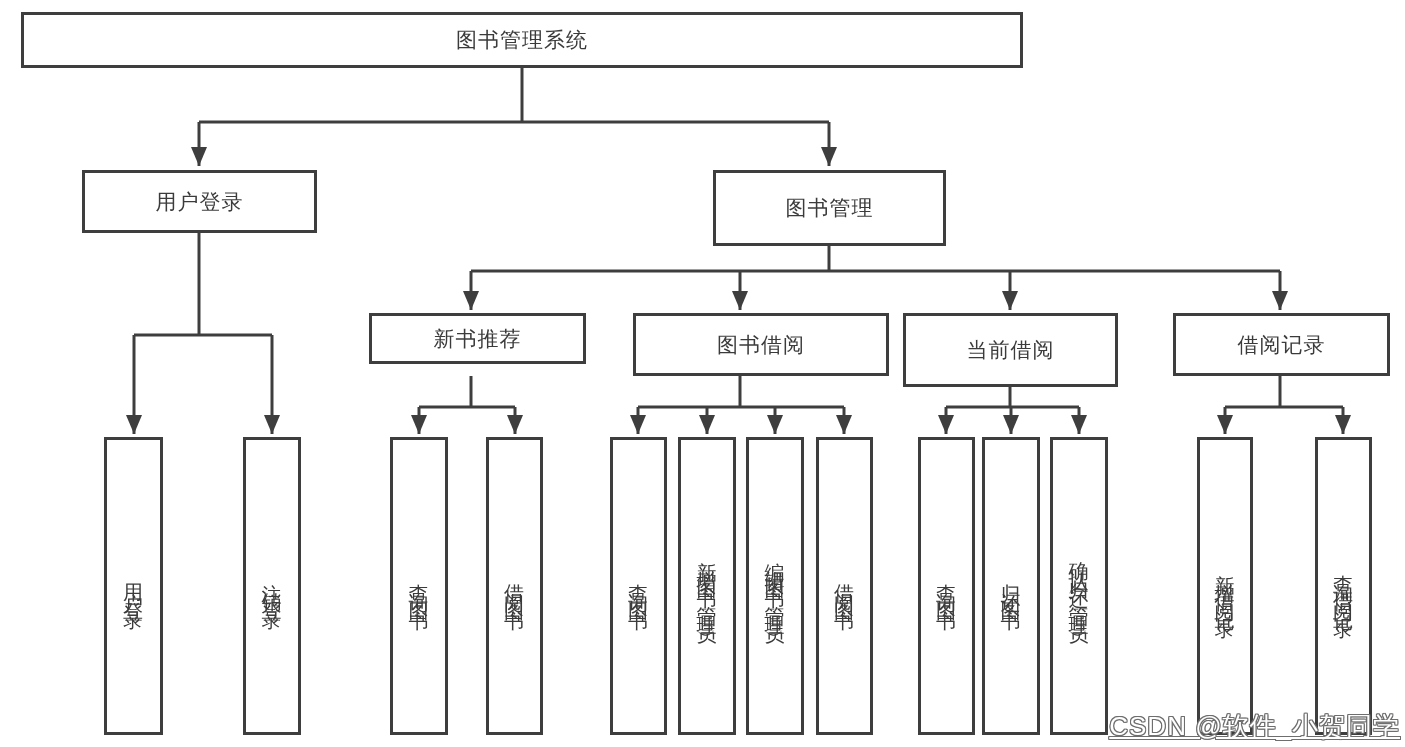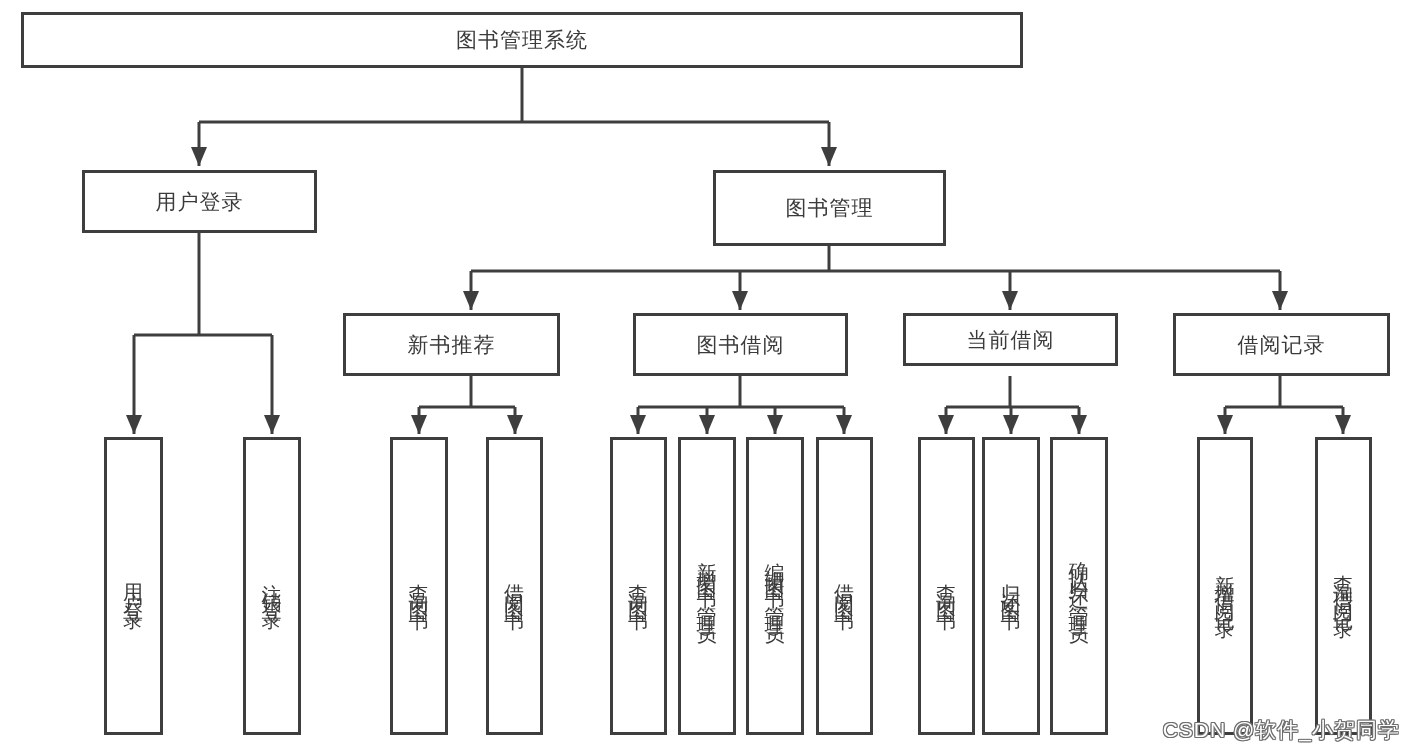--- a/index.html
+++ b/index.html
@@ -32,29 +32,30 @@
     text-orientation:mixed;
     font-size:20px;
     line-height:1;
     letter-spacing:9px;
     white-space:nowrap;
   }
   .watermark {
     position:absolute;
     right:5px;
     bottom:3px;
-    font-size:21px;
+    font-size:26px;
     letter-spacing:1px;
     color:#ffffff;
     text-shadow:
       1px 1px 0 #6e6e6e, -1px -1px 0 #6e6e6e,
       1px -1px 0 #6e6e6e, -1px 1px 0 #6e6e6e,
       0 1px 0 #6e6e6e, 0 -1px 0 #6e6e6e,
       1px 0 0 #6e6e6e, -1px 0 0 #6e6e6e;
     white-space:nowrap;
+    text-decoration:underline;
   }
 </style>
 </head>
 <body>
 
 <div class="canvas">
 
   <svg class="edges" width="1405" height="747" viewBox="0 0 1405 747" xmlns="http://www.w3.org/2000/svg">
     <defs>
       <marker id="arrow" markerUnits="userSpaceOnUse" markerWidth="26" markerHeight="20" refX="21" refY="9" orient="auto">
@@ -109,27 +110,27 @@
     <span class="htext">图书管理系统</span>
   </div>
 
   <div class="node" style="left:82px; top:170px; width:235px; height:63px;">
     <span class="htext">用户登录</span>
   </div>
   <div class="node" style="left:713px; top:170px; width:233px; height:76px;">
     <span class="htext">图书管理</span>
   </div>
 
-  <div class="node" style="left:343px; top:313px; width:217px; height:63px;">
+  <div class="node" style="left:369px; top:313px; width:217px; height:51px;">
     <span class="htext">新书推荐</span>
   </div>
-  <div class="node" style="left:633px; top:313px; width:215px; height:63px;">
+  <div class="node" style="left:633px; top:313px; width:256px; height:63px;">
     <span class="htext">图书借阅</span>
   </div>
-  <div class="node" style="left:903px; top:313px; width:215px; height:53px;">
+  <div class="node" style="left:903px; top:313px; width:215px; height:74px;">
     <span class="htext">当前借阅</span>
   </div>
   <div class="node" style="left:1173px; top:313px; width:217px; height:63px;">
     <span class="htext">借阅记录</span>
   </div>
 
   <div class="node" style="left:104px; top:437px; width:59px; height:298px;">
     <span class="vtext">用户登录</span>
   </div>
   <div class="node" style="left:243px; top:437px; width:58px; height:298px;">

